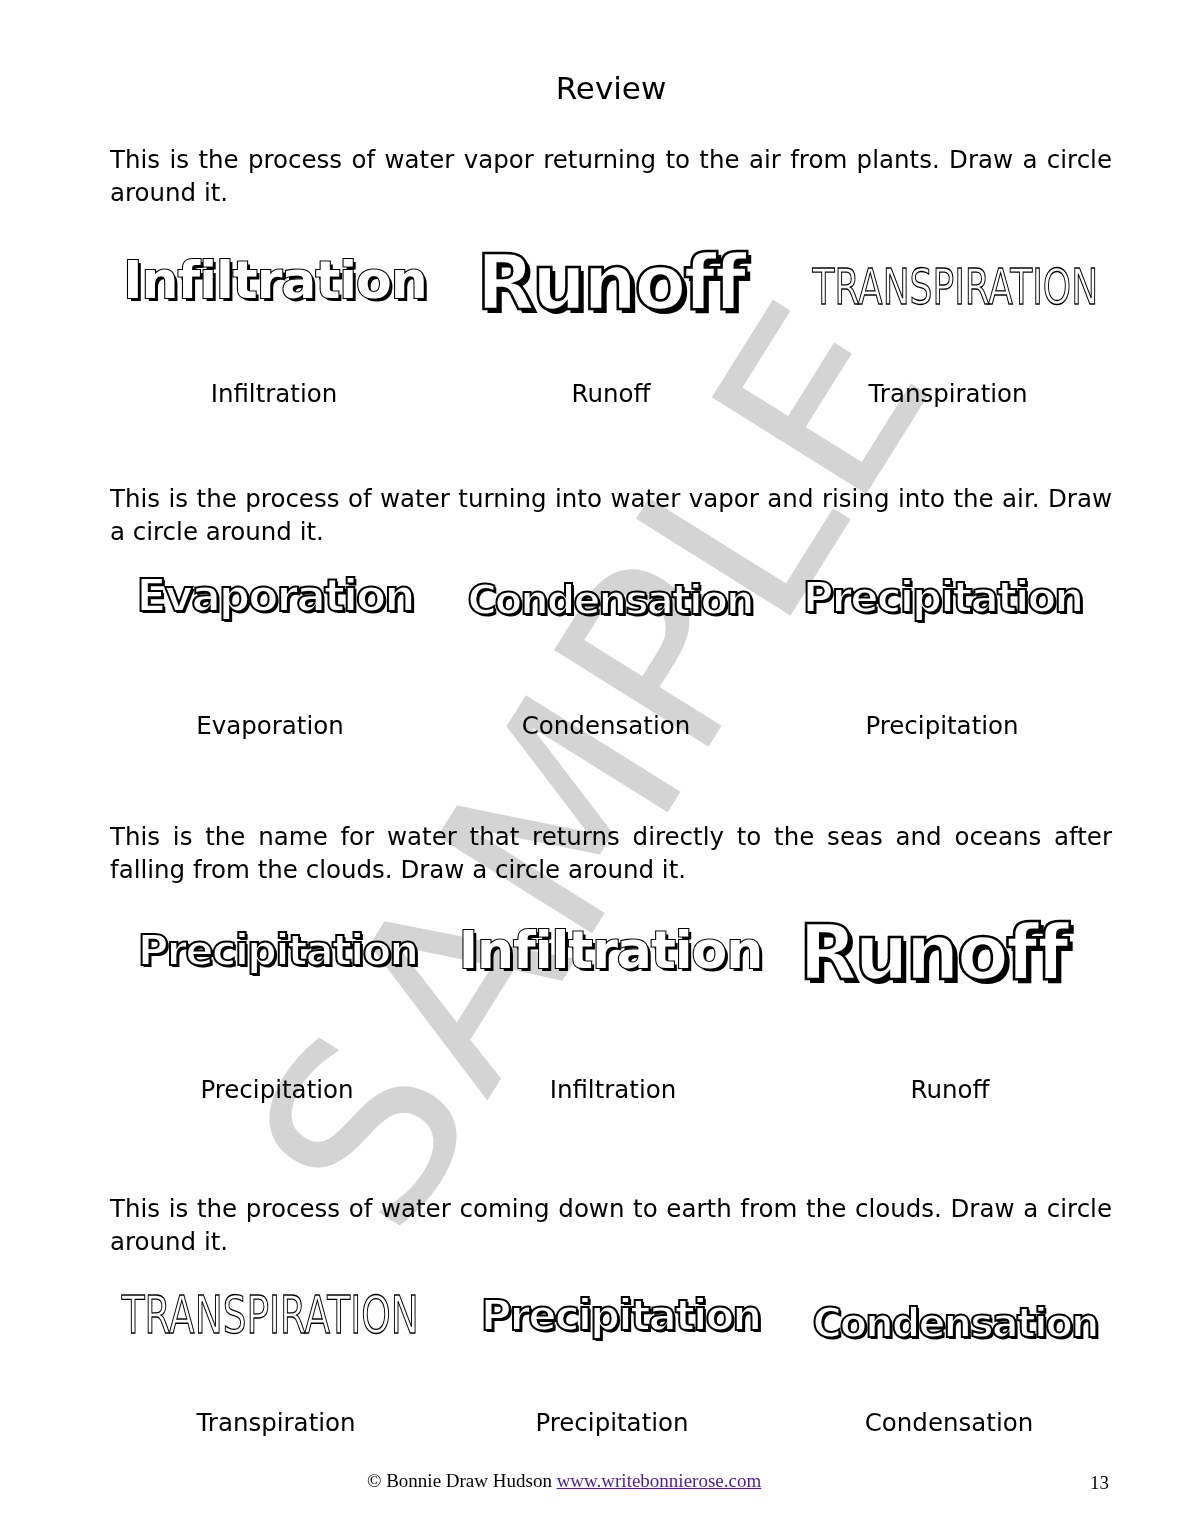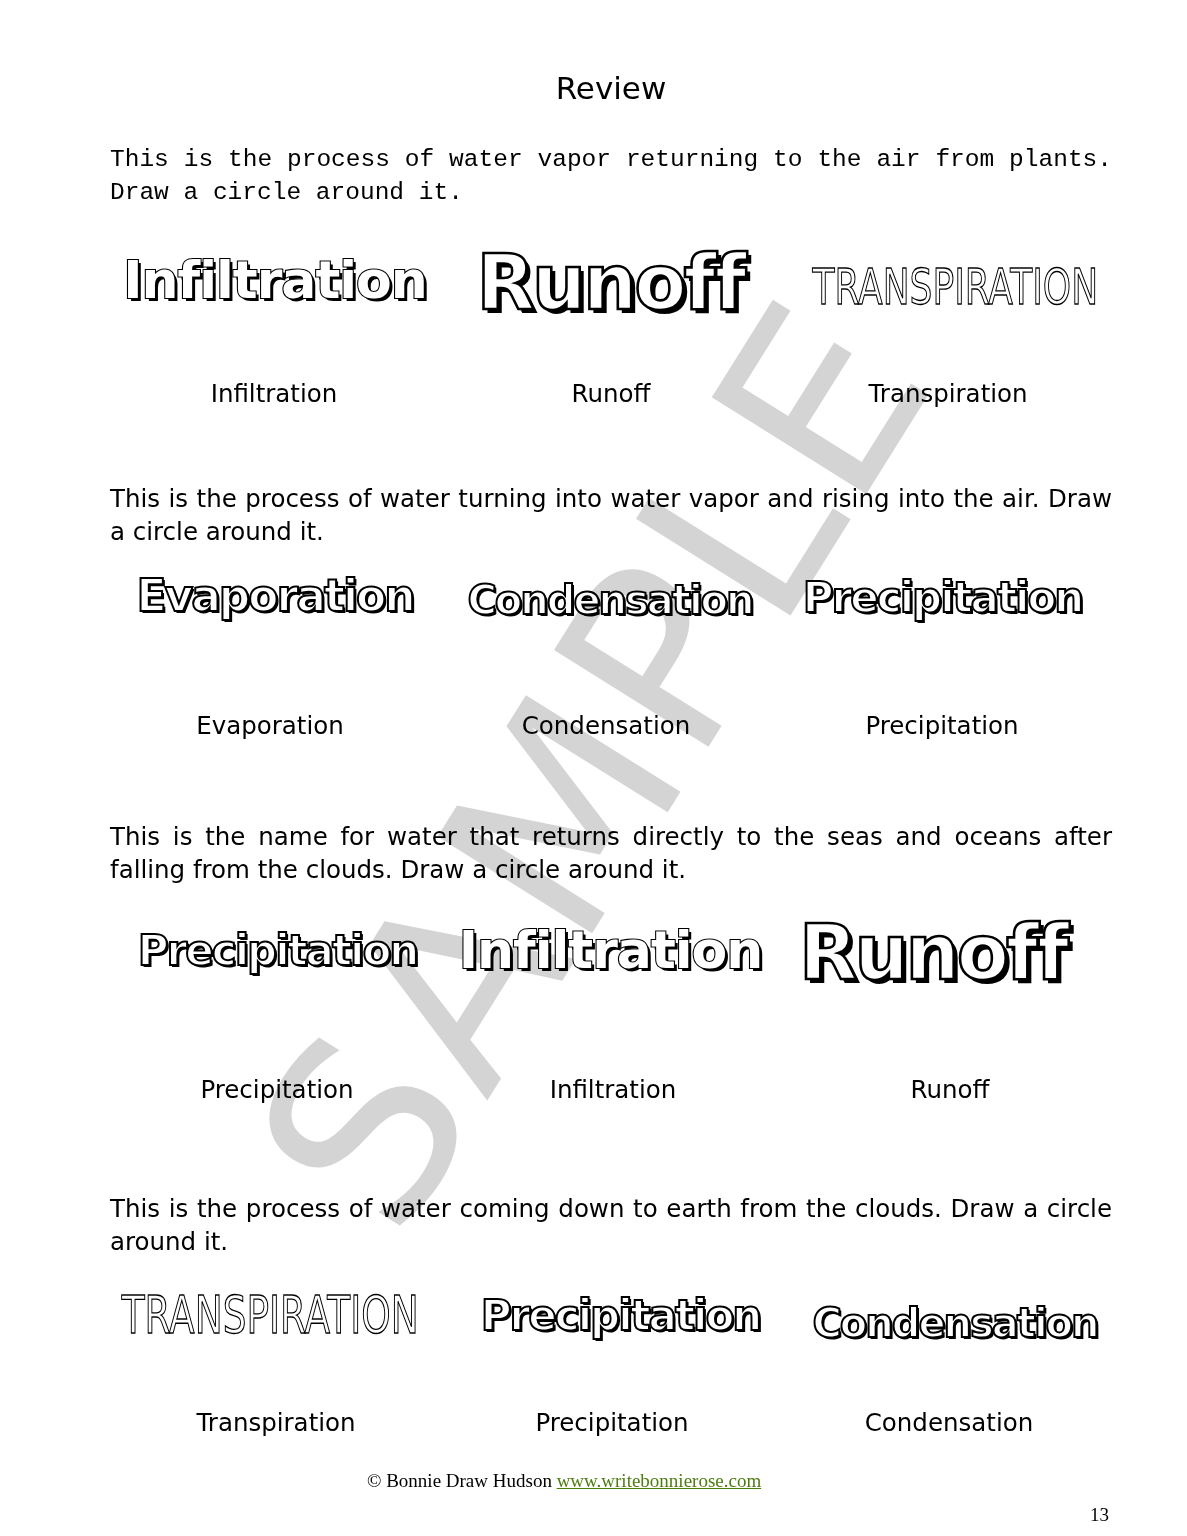--- a/index.html
+++ b/index.html
@@ -19,36 +19,36 @@
             text-shadow: 3px 3px 0 #000; letter-spacing: -1px; }
   .thin { font-family: "DejaVu Sans", sans-serif; color: #fff;
           -webkit-text-stroke: 1.3px #000; letter-spacing: 0px; font-weight: normal; }
   .dots { font-family: "DejaVu Sans", sans-serif; font-weight: bold; color: #fff;
           -webkit-text-stroke: 2px #000; text-shadow: 2px 2px 0 #000; letter-spacing: -2px; }
   .chunky { font-family: "DejaVu Sans", sans-serif; font-weight: bold; color: #fff;
             -webkit-text-stroke: 2.6px #000; text-shadow: 4px 4px 0 #000; letter-spacing: -3px; }
 
   .footer { position: absolute; top: 1470px; left: 367px; font-family: "Liberation Serif", serif;
             font-size: 19px; }
-  .footer a { color: #4d7c0f; text-decoration: underline; }
+  .footer a { color: #4c1d95; text-decoration: underline; }
   .pagenum { position: absolute; top: 1472px; left: 1090px; font-family: "Liberation Serif", serif;
-             font-size: 19px; margin-top: 32px; }
+             font-size: 19px; }
 
   .watermark { position: absolute; left: 595px; top: 765px; transform: translate(-50%,-50%) rotate(-58deg);
                font-family: "DejaVu Sans", sans-serif; font-size: 250px; color: rgba(160,160,160,0.45);
                letter-spacing: 4px; pointer-events: none; white-space: nowrap; }
 </style>
 </head>
 <body>
 
 <div class="watermark">SAMPLE</div>
 
 <div class="title">Review</div>
 
-<div class="q" style="top:143px;font-family:Liberation Mono, monospace;">This is the process of water vapor returning to the air from plants. Draw a circle around it.</div>
+<div class="q" style="top:143px;">This is the process of water vapor returning to the air from plants. Draw a circle around it.</div>
 <div class="art" style="left:135px;top:240px;width:280px;height:80px;">
   <span class="bubble" style="font-size:52px;">Infiltration</span>
   </div>
 <div class="art" style="left:470px;top:232px;width:280px;height:100px;">
   <span class="chunky" style="font-size:76px;">Runoff</span>
   </div>
 <div class="art" style="left:790px;top:252px;width:330px;height:70px;">
   <span class="thin" style="font-size:50px;transform:scaleX(0.72);">TRANSPIRATION</span>
   </div>
 <div class="lbl" style="left:124px;top:379px;">Infiltration</div>

